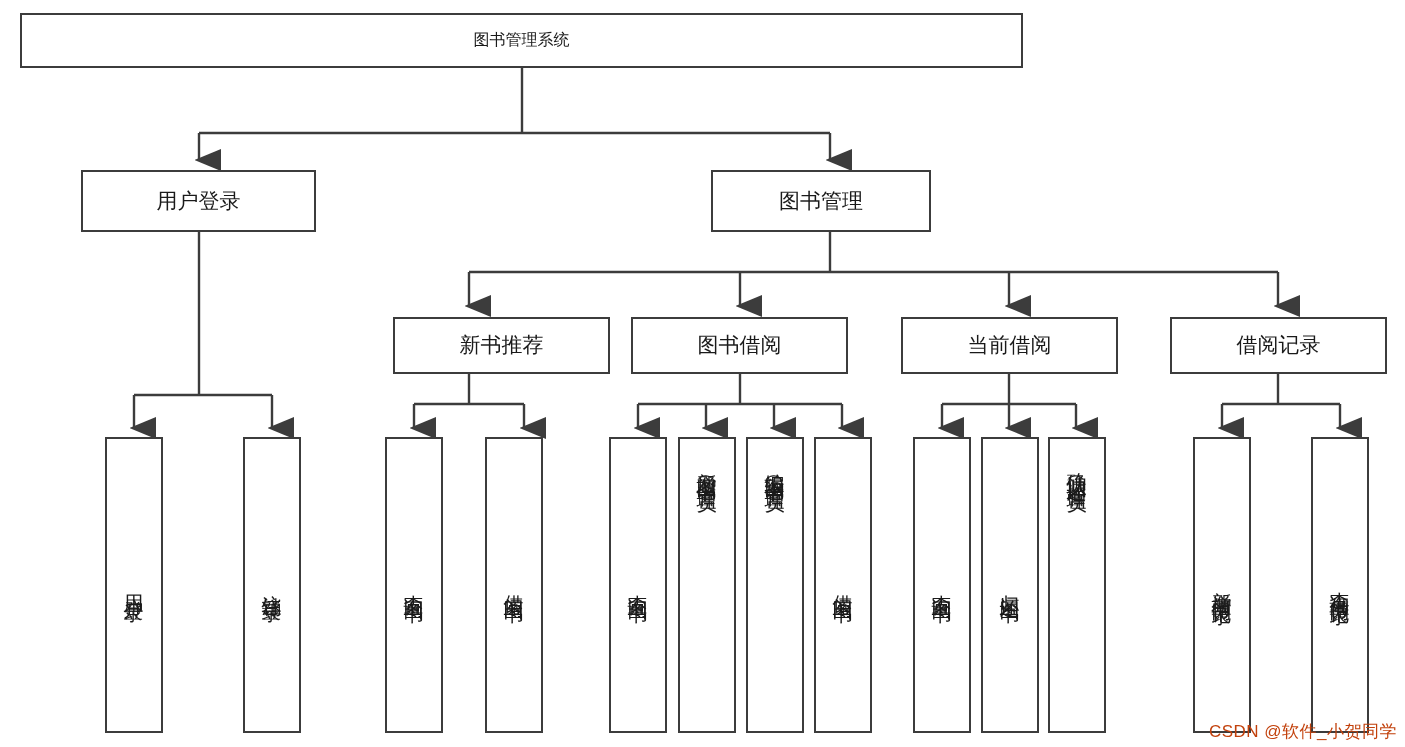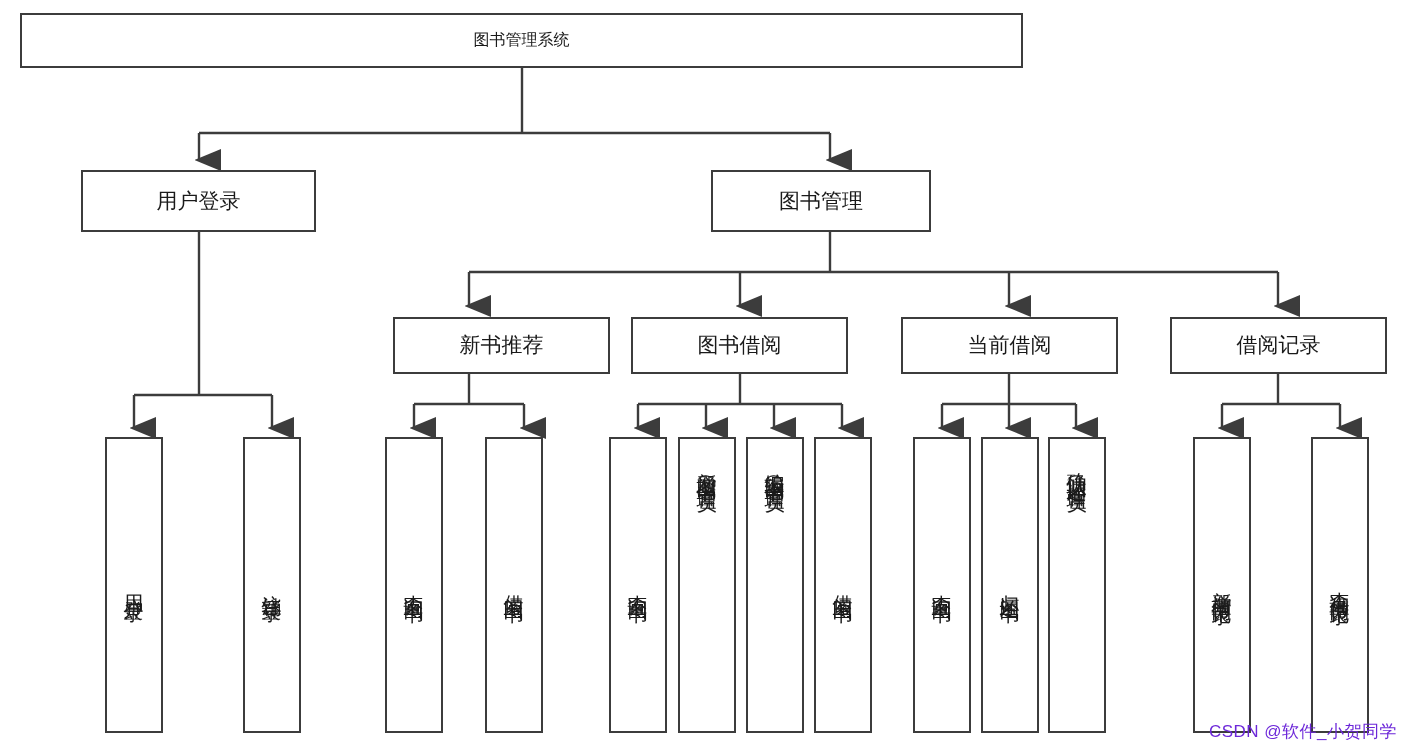--- a/index.html
+++ b/index.html
@@ -73,21 +73,21 @@
   .node.vert.short {
     align-items: center;
     padding-top: 0;
   }
   
   #watermark {
     position: absolute;
     right: 8px;
     bottom: 4px;
     font-size: 17px;
-    color: #6d28d9;
+    color: #c2410c;
     letter-spacing: 0.5px;
     z-index: 5;
     white-space: nowrap;
   }
 </style>
 </head>
 <body>
 
 <div id="canvas">
 

